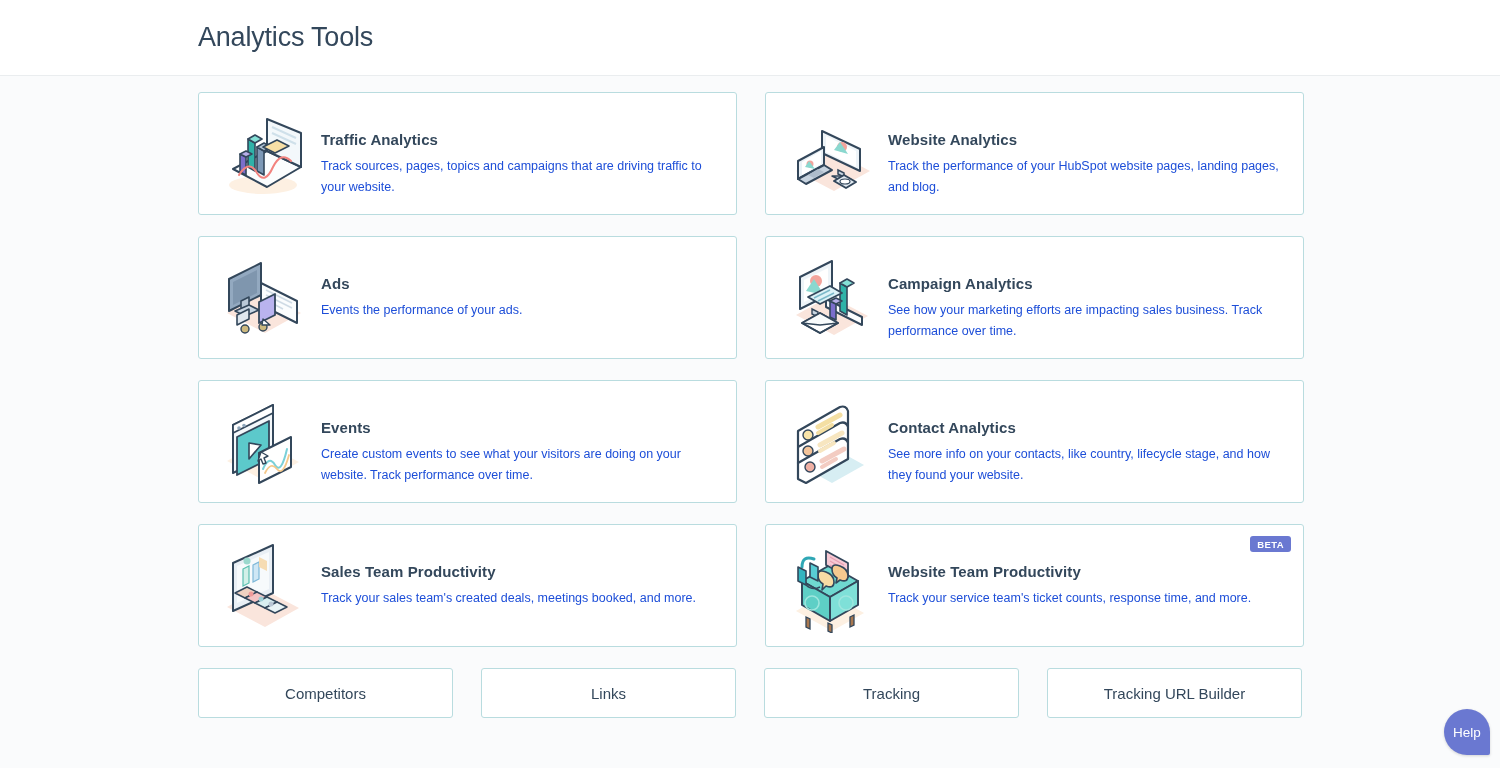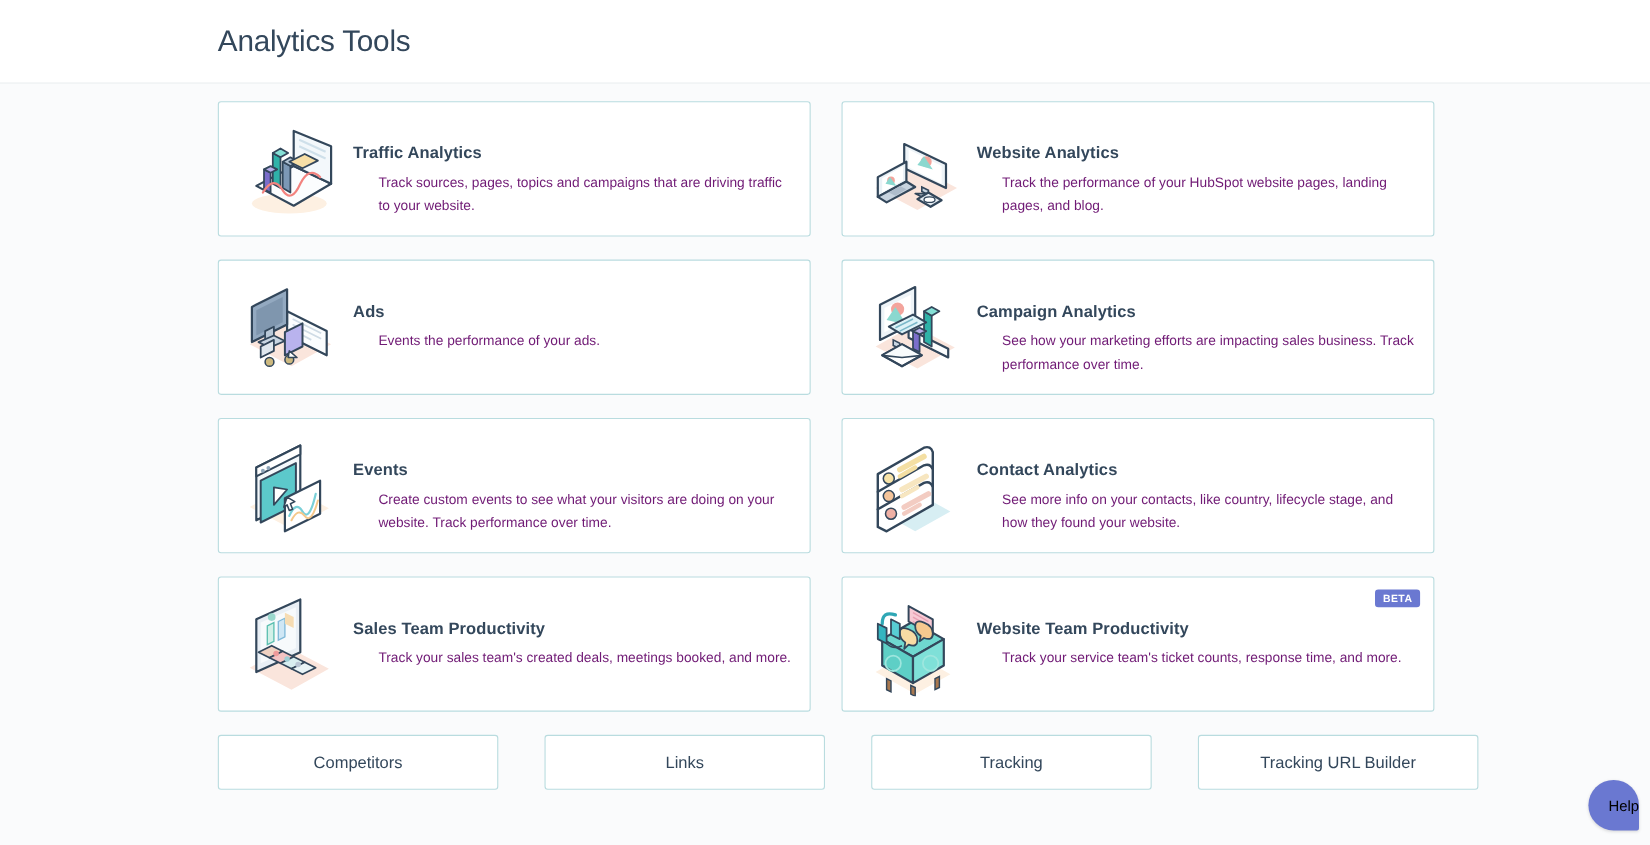--- a/index.html
+++ b/index.html
@@ -51,52 +51,51 @@
   .card-body {
     flex: 1 1 auto;
     padding-top: 26px;
     padding-left: 6px;
   }
   .card-title {
     font-size: 15px; font-weight: 700; color: #33475b;
     letter-spacing: 0.1px; margin-bottom: 8px;
   }
   .card-desc {
-    font-size: 12.5px; color: #701a75; line-height: 21px;
+    font-size: 12.5px; color: #1d4ed8; line-height: 21px;
     max-width: 408px;
-    margin-left: 23px;
   }
   .badge {
     position: absolute; top: 11px; right: 12px;
     background: #6a78d1; color: #ffffff;
     font-size: 9.5px; font-weight: 700; letter-spacing: 0.4px;
     padding: 3px 7px 2px 7px; border-radius: 3px;
   }
 
   
   .links-grid {
     display: grid;
     grid-template-columns: 255px 255px 255px 255px;
-    column-gap: 42px;
+    column-gap: 28px;
     margin-top: 21px;
   }
   .link-btn {
     height: 50px; background: #ffffff;
     border: 1px solid #b9dcdf; border-radius: 3px;
     display: flex; align-items: center; justify-content: center;
     font-size: 15px; color: #33475b; cursor: pointer;
   }
 
   
   .help-btn {
     position: absolute; right: 10px; bottom: 13px;
     width: 46px; height: 46px;
-    background: #6a78d1; color: #000000;
+    background: #6a78d1; color: #ffffff;
     border-radius: 50% 50% 2px 50%;
-    display: flex; align-items: center; justify-content: flex-end;
+    display: flex; align-items: center; justify-content: center;
     font-size: 13.5px; cursor: pointer;
     box-shadow: 0 1px 3px rgba(0,0,0,0.16);
   }
 </style>
 </head>
 <body>
 
 <div class="page">
 
   <div class="header">

